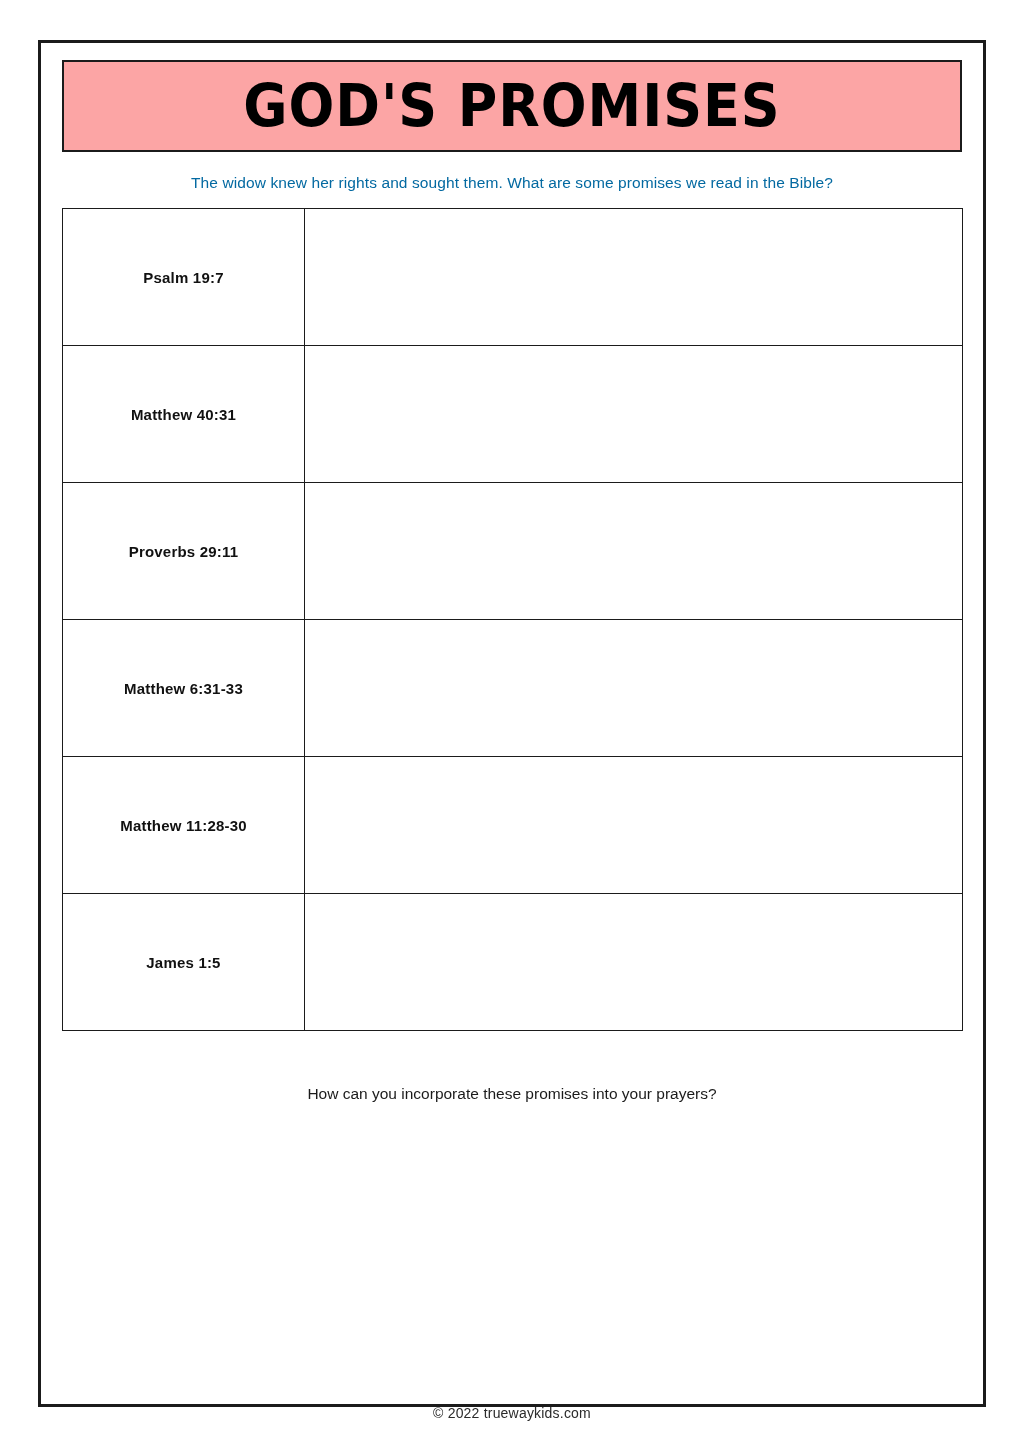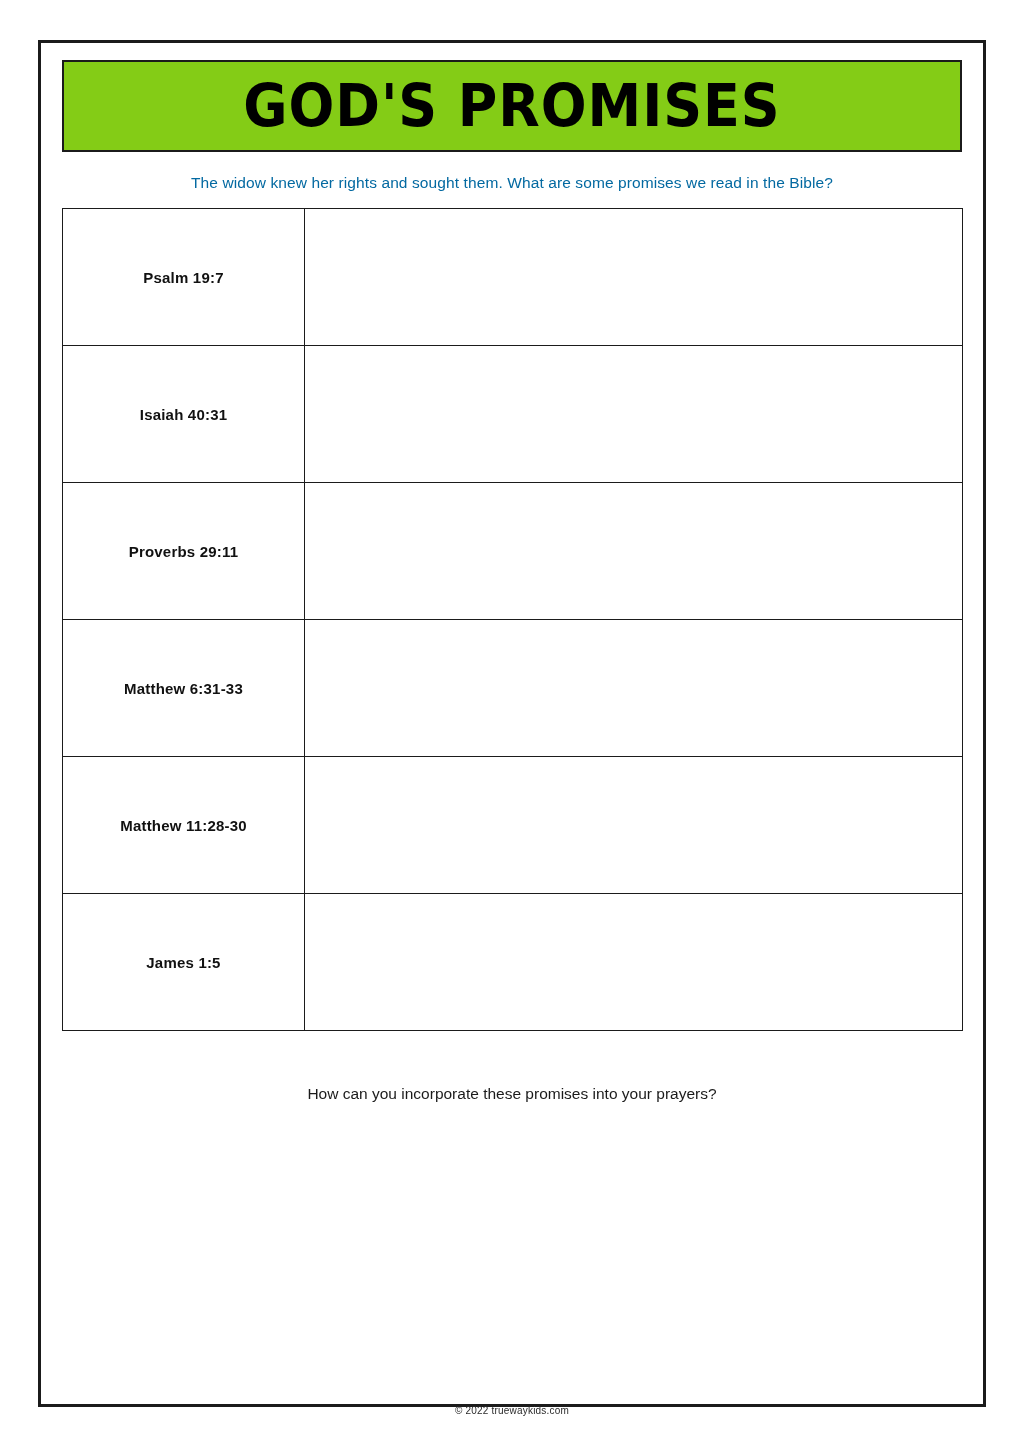--- a/index.html
+++ b/index.html
@@ -46,21 +46,21 @@
 
   
   .title-box {
     width: 900px;
     height: 92px;
     border: 2px solid #1b1b1b;
     box-sizing: border-box;
     display: flex;
     align-items: center;
     justify-content: center;
-    background: #84cc16;
+    background: #fca5a5;
   }
   .title-text {
     font-family: "DejaVu Sans", sans-serif;
     font-weight: 700;
     font-size: 58px;
     letter-spacing: 1px;
     line-height: 1;
     transform: scaleX(0.93);
     white-space: nowrap;
   }
@@ -113,21 +113,21 @@
     margin-top: 54px;
   }
 
   
   .copyright {
     position: absolute;
     left: 0;
     top: 1405px;
     width: 1024px;
     text-align: center;
-    font-size: 10px;
+    font-size: 14px;
     color: #2b2b2b;
     letter-spacing: 0.2px;
   }
 </style>
 </head>
 <body>
 
 <div class="page">
   <div class="sheet-frame"></div>
 
@@ -139,21 +139,21 @@
 
     <div class="intro">The widow knew her rights and sought them. What are some promises we read in the Bible?</div>
 
     <table class="verse-table">
       <tbody>
         <tr>
           <td class="ref-cell">Psalm 19:7</td>
           <td class="answer-cell"></td>
         </tr>
         <tr>
-          <td class="ref-cell">Isaiah 40:31</td>
+          <td class="ref-cell">Matthew 40:31</td>
           <td class="answer-cell"></td>
         </tr>
         <tr>
           <td class="ref-cell">Proverbs 29:11</td>
           <td class="answer-cell"></td>
         </tr>
         <tr>
           <td class="ref-cell">Matthew 6:31-33</td>
           <td class="answer-cell"></td>
         </tr>

